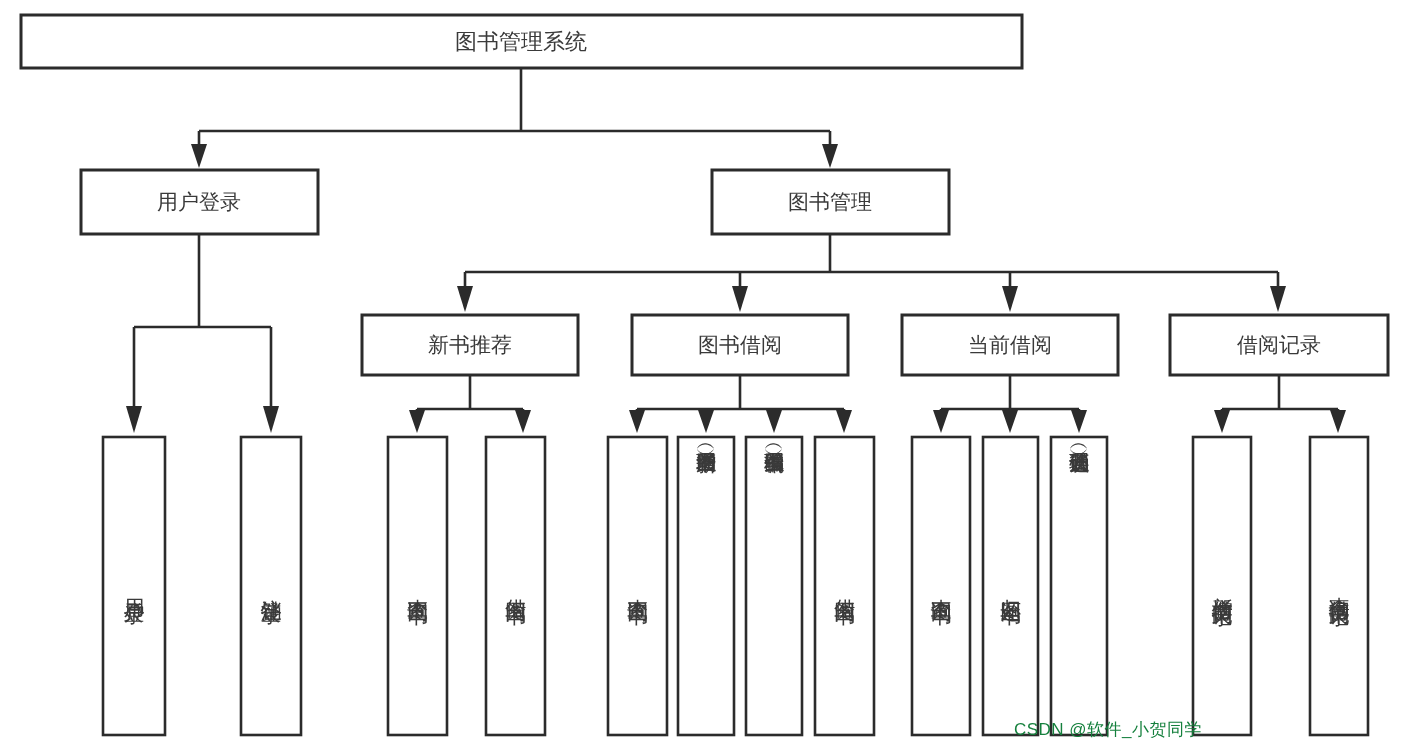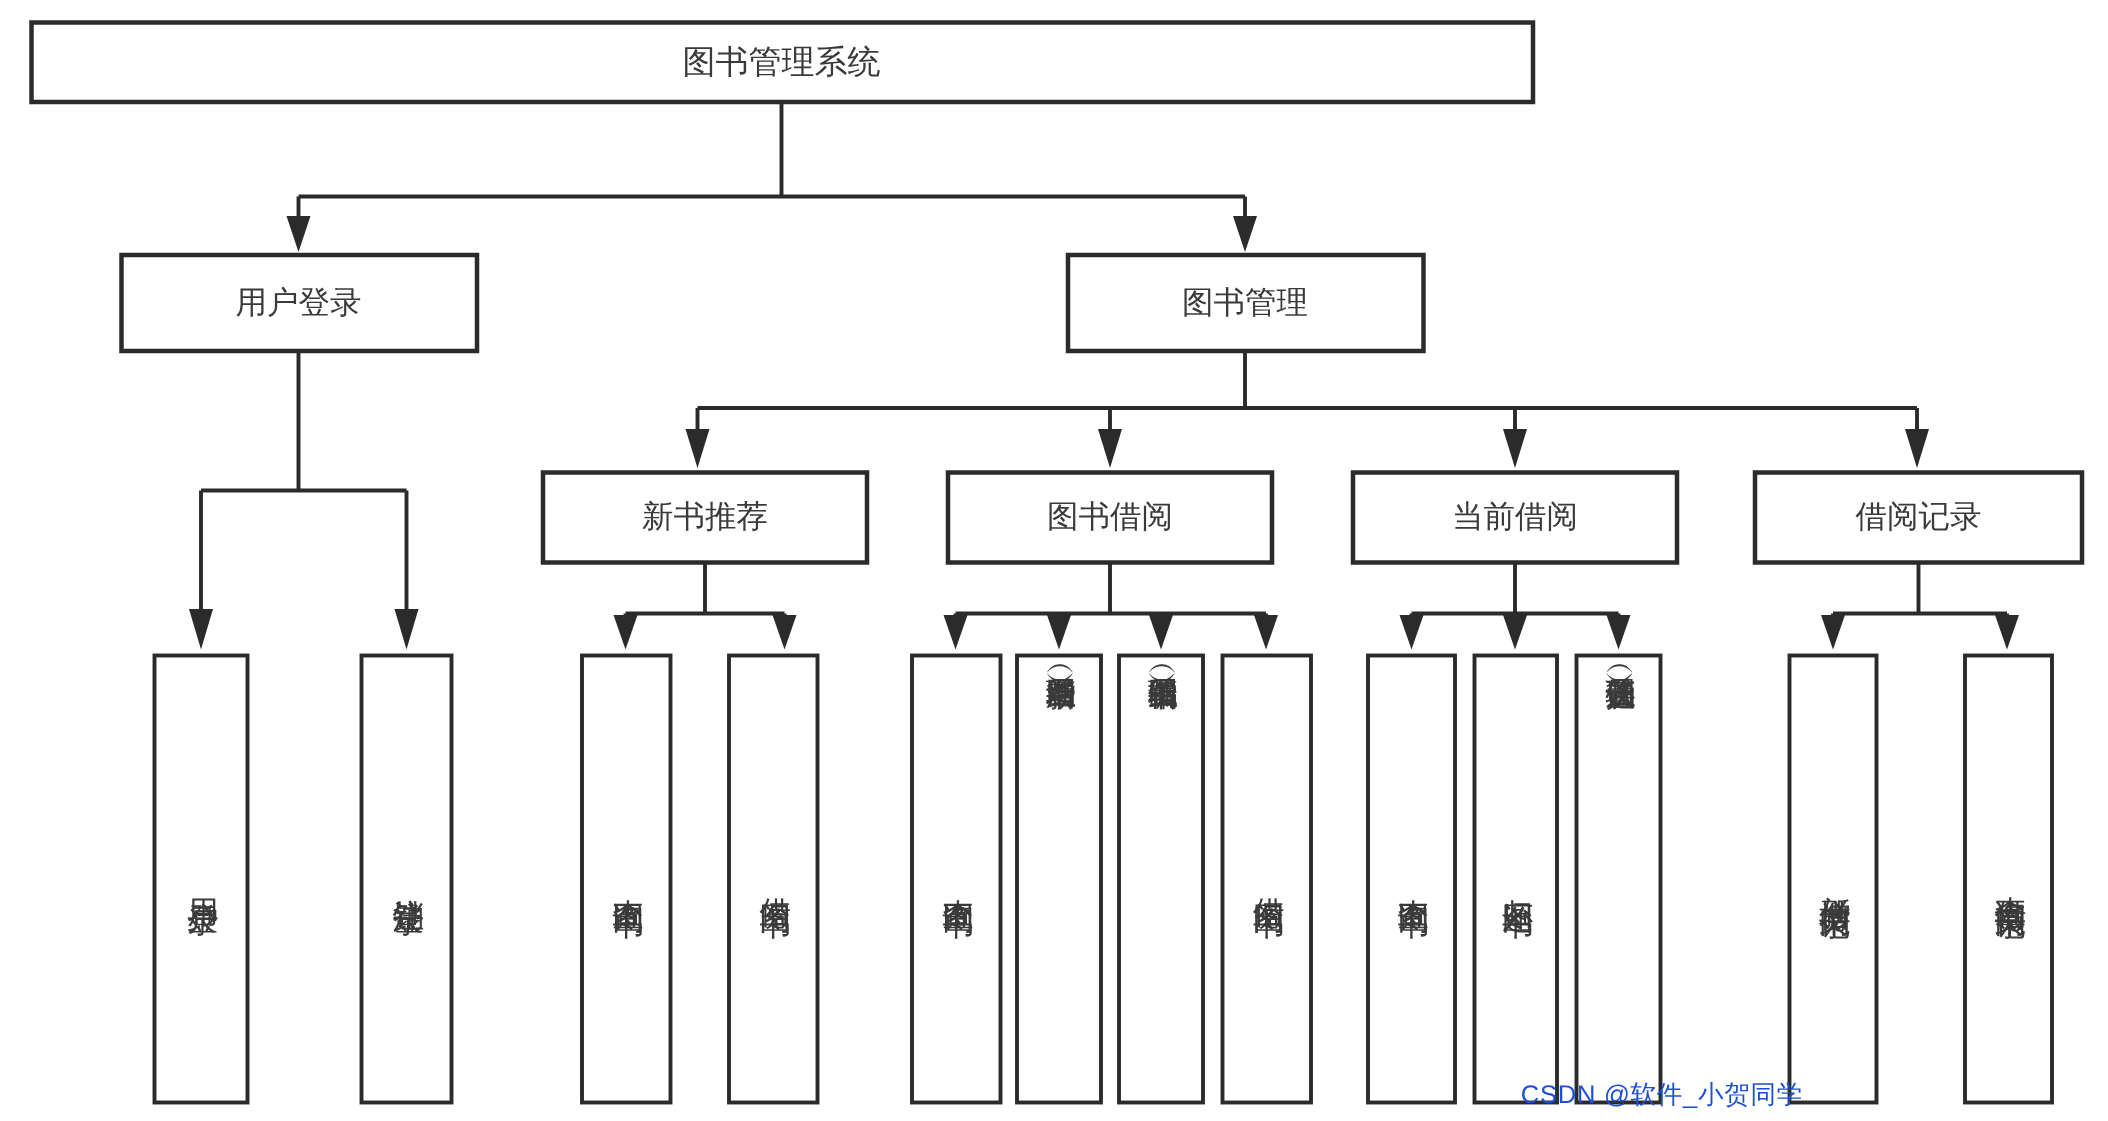--- a/index.html
+++ b/index.html
@@ -81,21 +81,21 @@
   .leaf-label.tight {
     letter-spacing: 0px;
     font-size: 20px;
   }
   .watermark {
     position: absolute;
     right: 8px;
     bottom: 6px;
     font-family: "Liberation Sans", "DejaVu Sans", sans-serif;
     font-size: 17px;
-    color: #1d4ed8;
+    color: #15803d;
     letter-spacing: 0.5px;
     white-space: nowrap;
   }
 </style>
 </head>
 <body>
 
 <div id="diagram-root">
 
   <svg id="flow" viewBox="0 0 1405 747">

